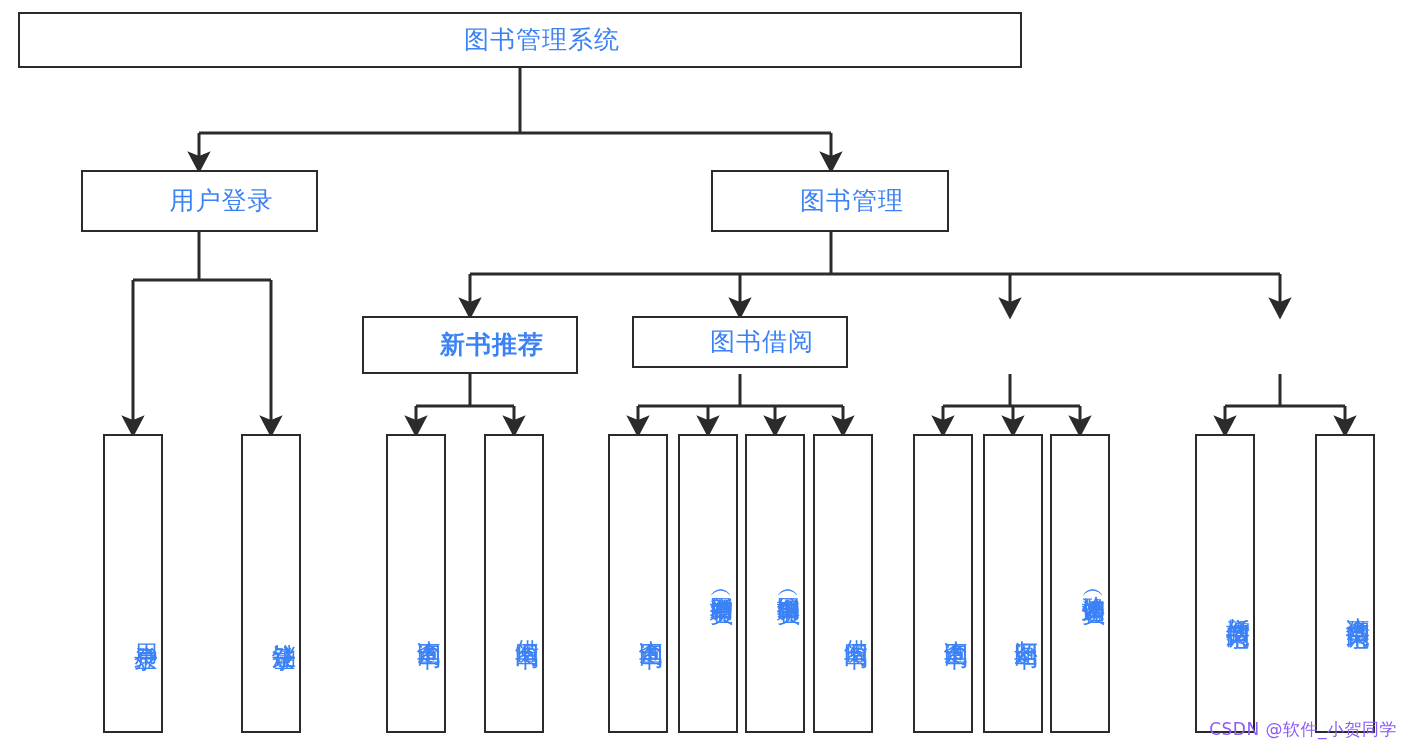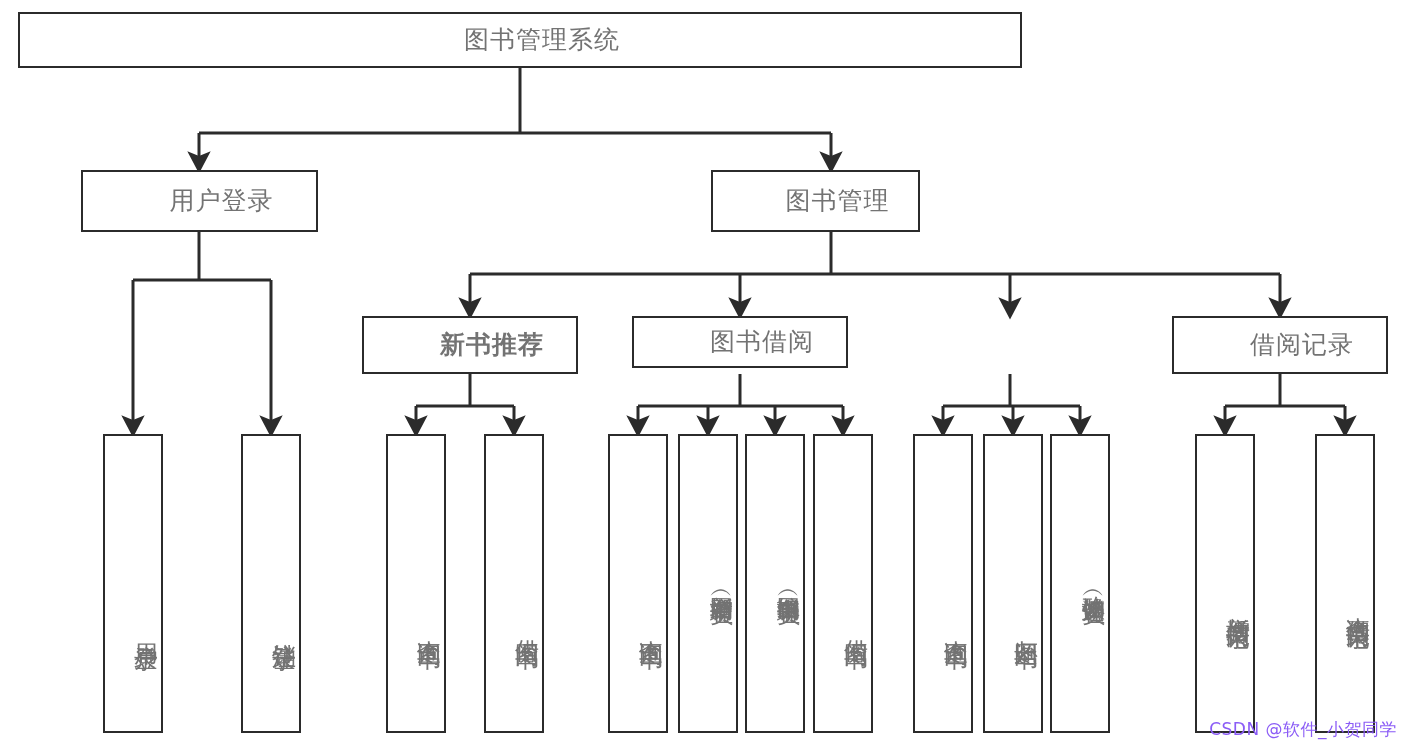--- a/index.html
+++ b/index.html
@@ -27,21 +27,21 @@
   }
   .node {
     position: absolute;
     box-sizing: border-box;
     border: 2.5px solid #2b2b2b;
     background: #ffffff;
     display: flex;
     align-items: center;
     justify-content: center;
     text-align: right;
-    color: #737373;
+    color: #3b82f6;
     padding-left: 44px;
   }
   .node.horiz {
     font-size: 25px;
     letter-spacing: 1px;
     line-height: 1.2;
   }
   .node.vert {
     writing-mode: vertical-rl;
     text-orientation: upright;
@@ -127,32 +127,29 @@
     </g>
   </svg>
 
   <div class="node horiz" style="left:18px; top:12px; width:1004px; height:56px;">
     <span class="node-label">图书管理系统</span>
   </div>
 
   <div class="node horiz" style="left:81px; top:170px; width:237px; height:62px;">
     <span class="node-label">用户登录</span>
   </div>
-  <div class="node horiz" style="left:711px; top:170px; width:209px; height:62px;">
+  <div class="node horiz" style="left:711px; top:170px; width:238px; height:62px;">
     <span class="node-label">图书管理</span>
   </div>
 
   <div class="node horiz" style="left:362px; top:316px; width:216px; height:58px;font-weight:bold;">
     <span class="node-label">新书推荐</span>
   </div>
   <div class="node horiz" style="left:632px; top:316px; width:216px; height:52px;">
     <span class="node-label">图书借阅</span>
-  </div>
-  <div class="node horiz" style="left:1172px; top:316px; width:216px; height:58px;">
-    <span class="node-label">借阅记录</span>
   </div>
 
   <div class="node vert" style="left:103px; top:434px; width:60px; height:299px; padding-top:96px;">
     <span class="node-label">用户登录</span>
   </div>
   <div class="node vert" style="left:241px; top:434px; width:60px; height:299px; padding-top:96px;">
     <span class="node-label">注销登录</span>
   </div>
 
   <div class="node vert" style="left:386px; top:434px; width:60px; height:299px; padding-top:90px;">

